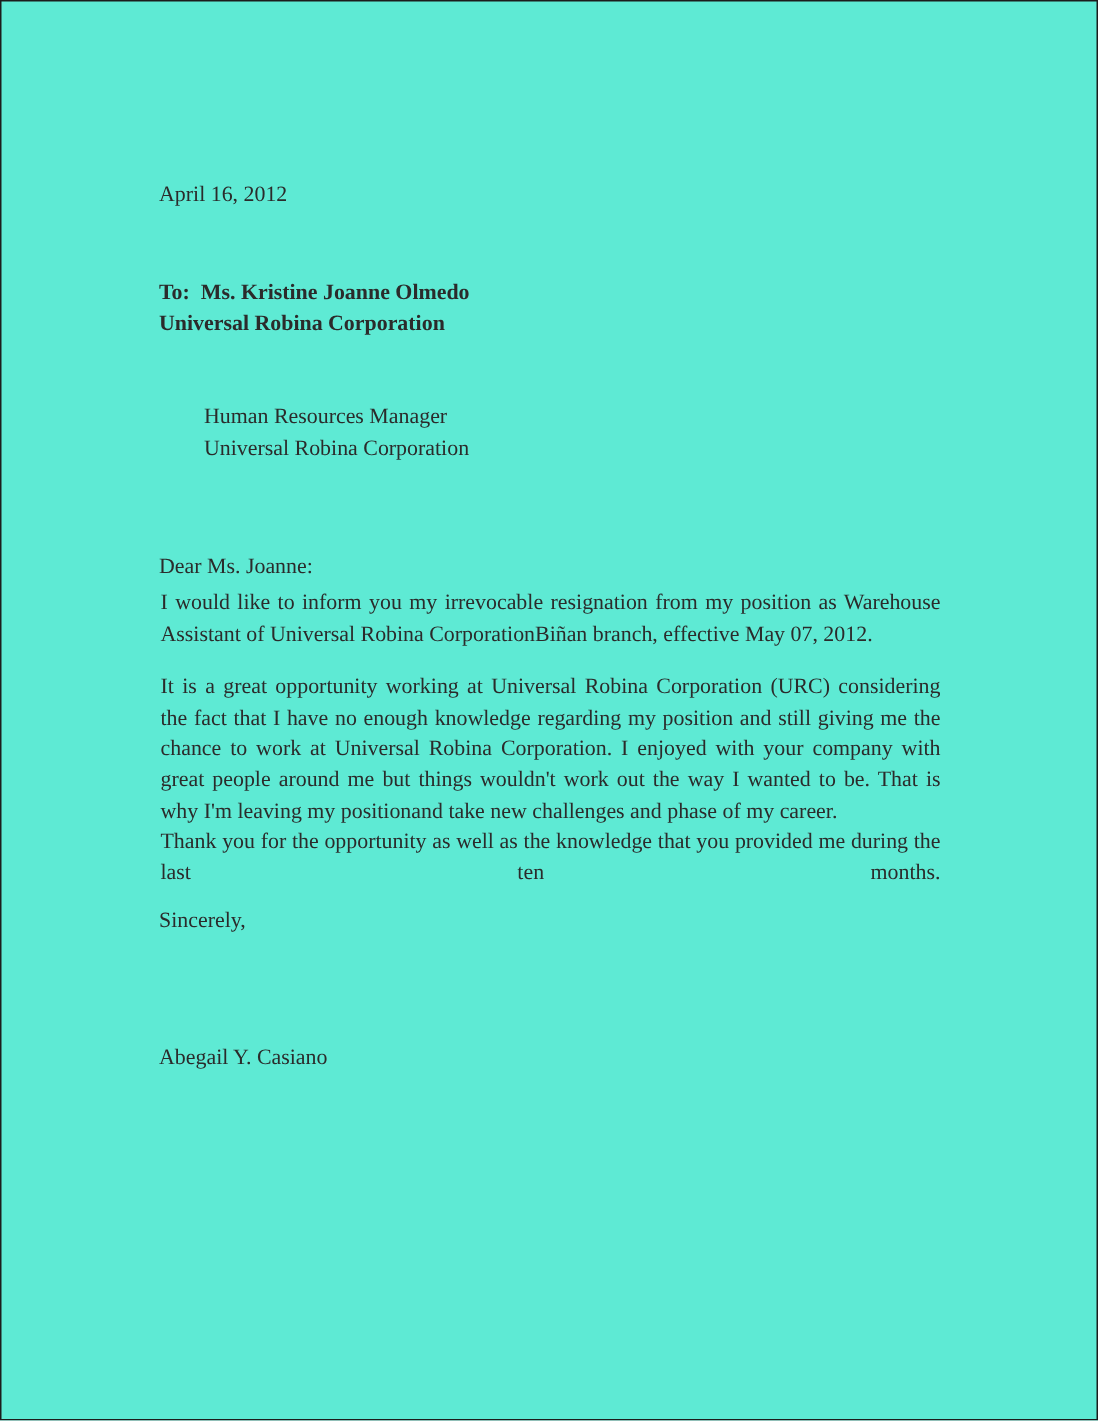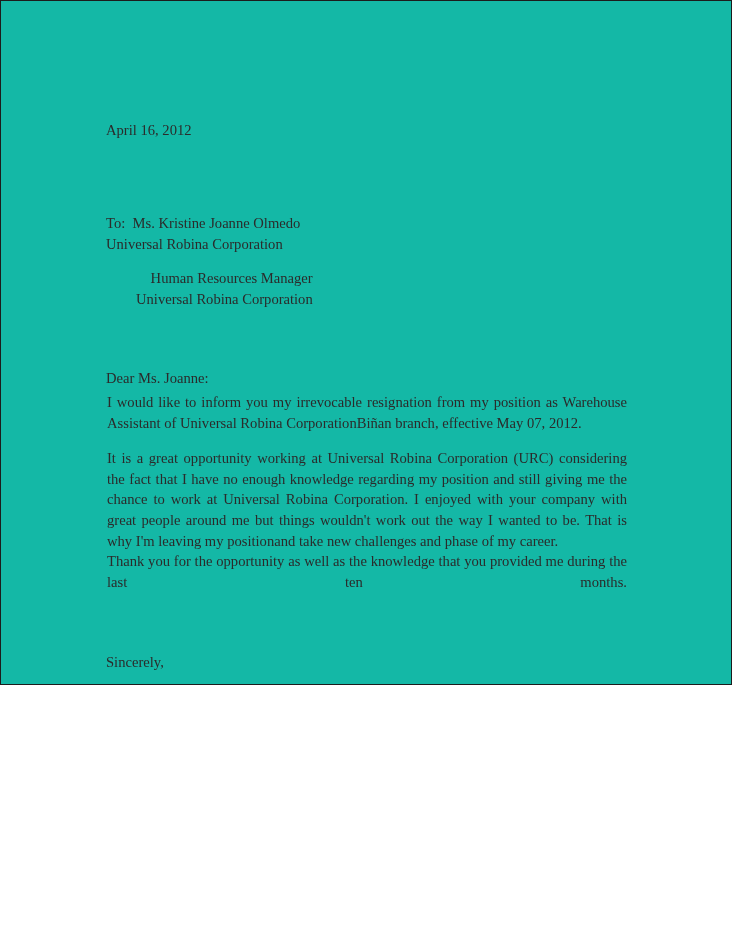--- a/index.html
+++ b/index.html
@@ -6,23 +6,23 @@
     margin: 0;
     padding: 0;
     background: #ffffff;
   }
   body {
     font-family: "Liberation Serif", "DejaVu Serif", serif;
   }
   .page {
     position: relative;
     width: 732px;
-    height: 685px;
+    height: 947px;
     box-sizing: border-box;
-    background: #14b8a6;
+    background: #5eead4;
     border: 1px solid #1c1c1c;
     overflow: hidden;
   }
   .sheet {
     position: absolute;
     left: 105px;
     top: 0;
     width: 520px;
   }
   .doc-text {
@@ -31,37 +31,37 @@
     line-height: 1.32;
   }
   .date-line {
     position: absolute;
     top: 120px;
     left: 0;
     white-space: pre;
   }
   .address-block {
     position: absolute;
-    top: 212px;
+    top: 184px;
     left: 0;
+    font-weight: bold;
   }
   .cc-block {
     position: absolute;
     top: 267px;
     left: 0;
   }
   .addr-line {
     white-space: pre;
     margin: 0;
     padding: 0;
     line-height: 1.42;
   }
   .addr-line.indented {
     padding-left: 30px;
-    text-align: right;
   }
   .salutation {
     position: absolute;
     top: 352px;
     left: 0;
     white-space: pre;
     margin-top: 16px;
   }
   .body-para {
     position: absolute;
@@ -71,21 +71,21 @@
     text-justify: inter-word;
     margin: 1px;
     line-height: 1.42;
   }
   .para-1 { top: 390px; }
   .para-2 { top: 446px; }
   .para-3 { top: 549px; }
   .para-3 { text-align: justify; }
   .closing {
     position: absolute;
-    top: 652px;
+    top: 604px;
     left: 0;
     white-space: pre;
     text-align: right;
   }
   .signature {
     position: absolute;
     top: 695px;
     left: 0;
     white-space: pre;
   }

